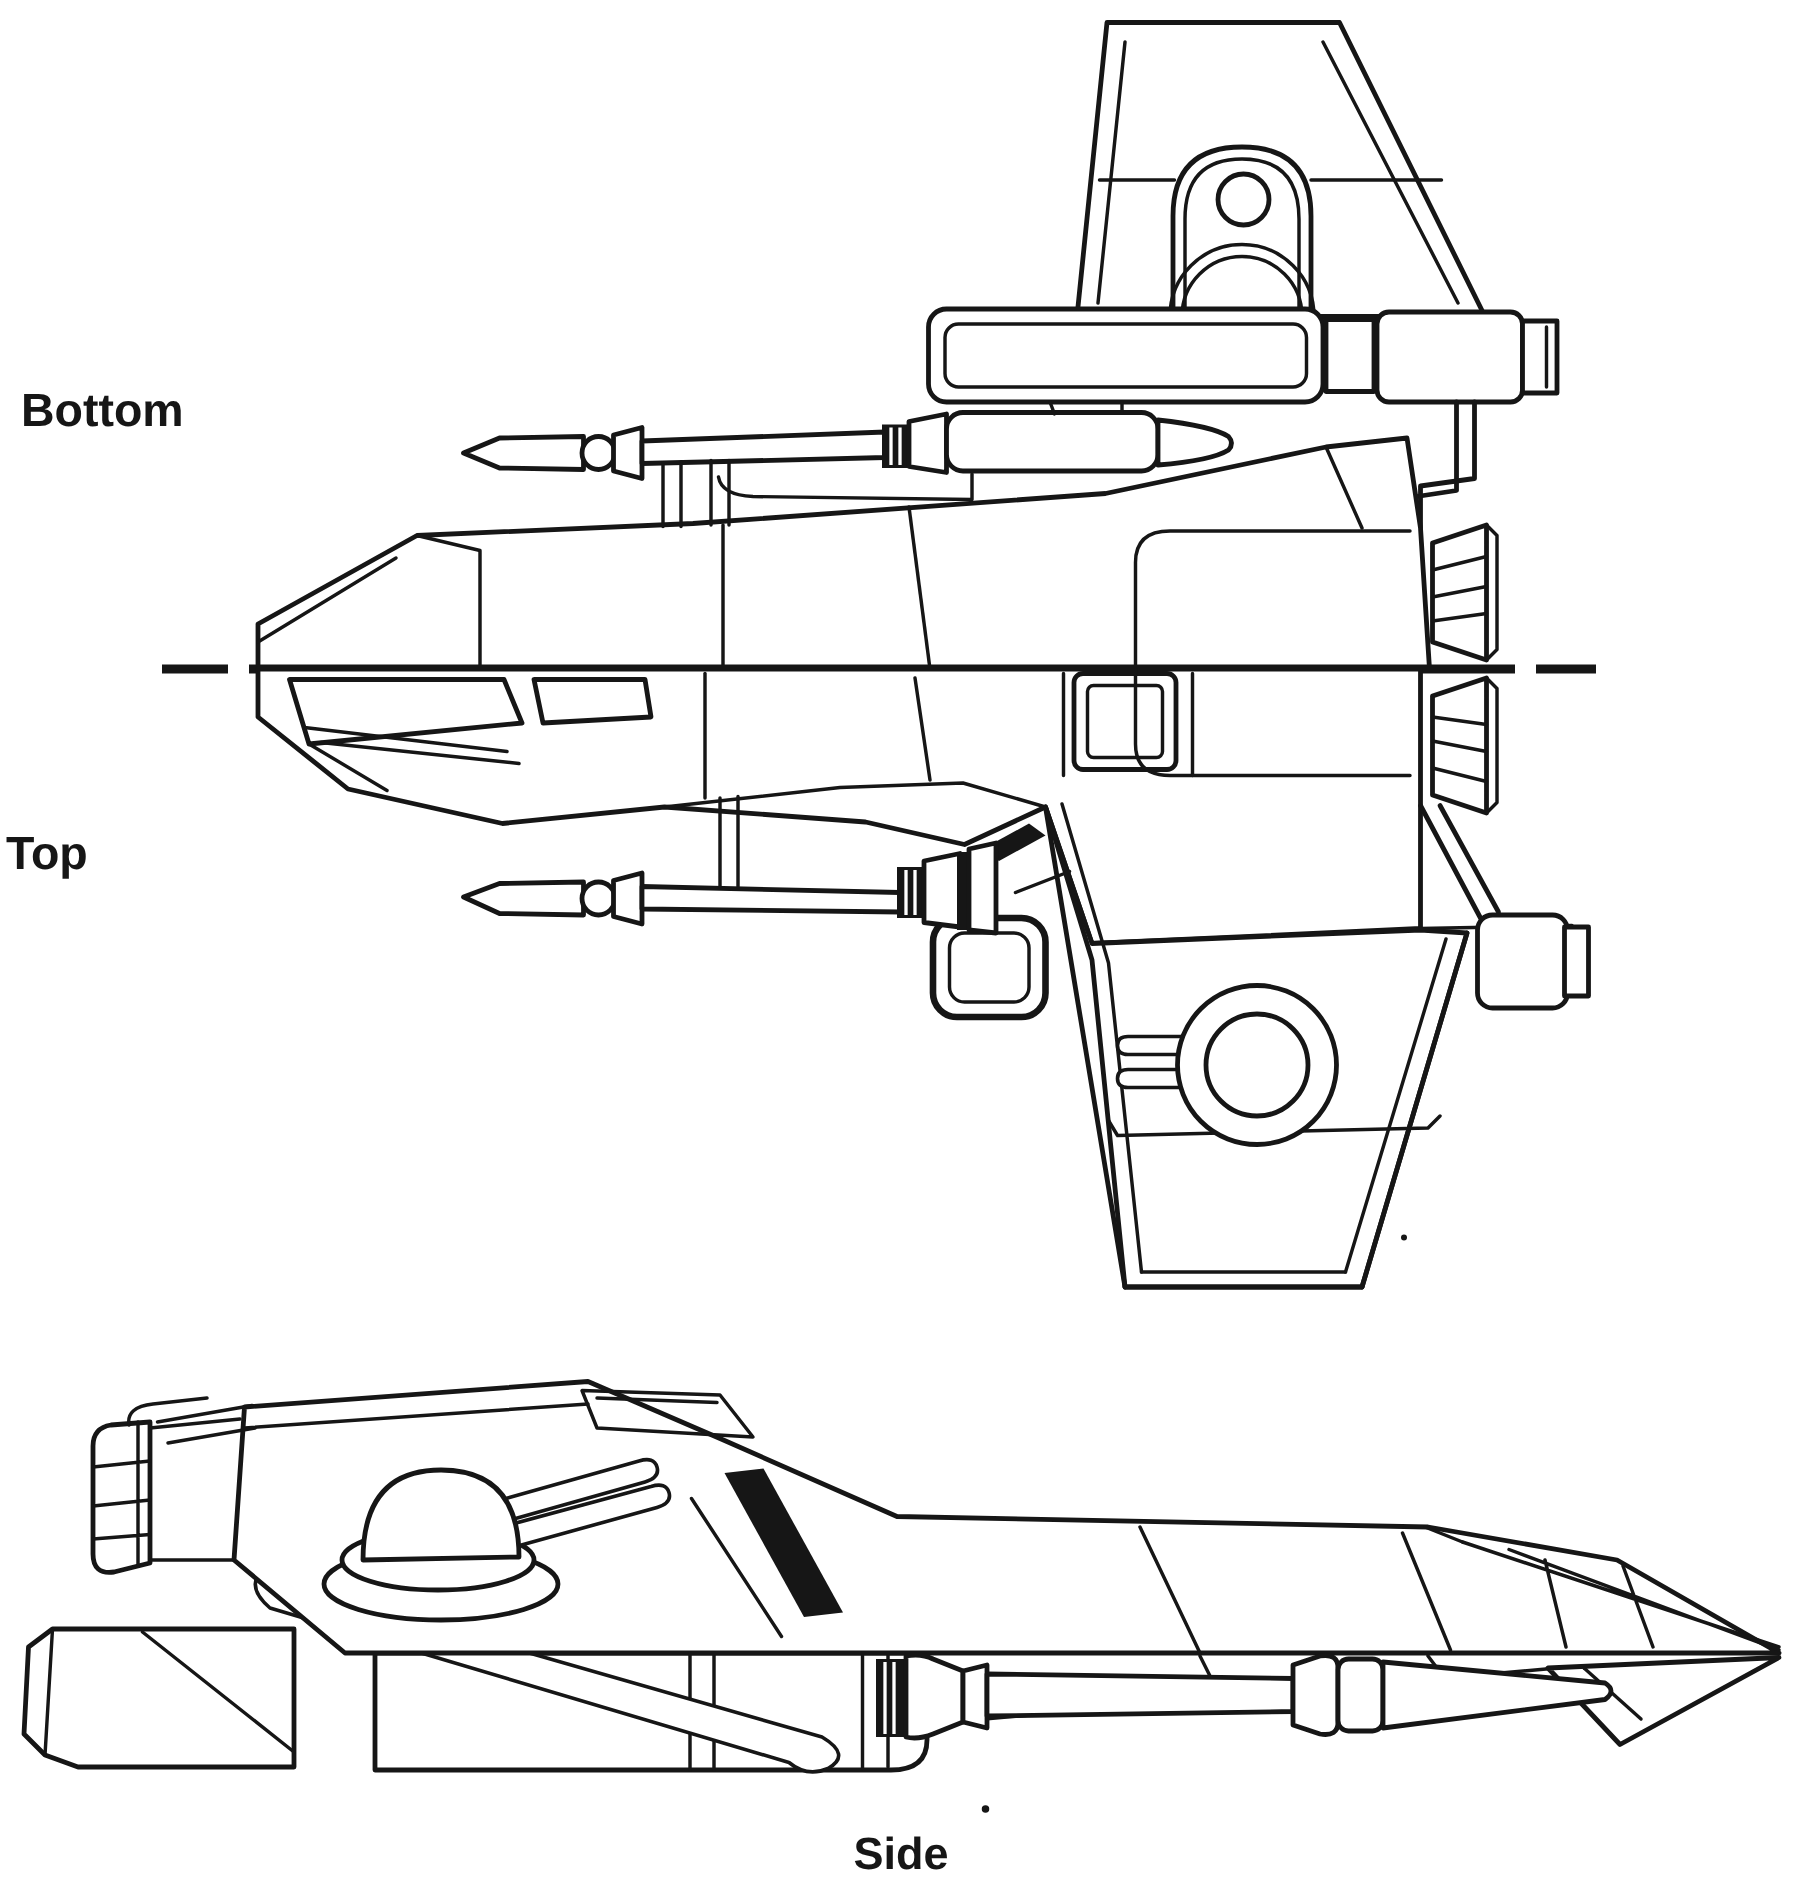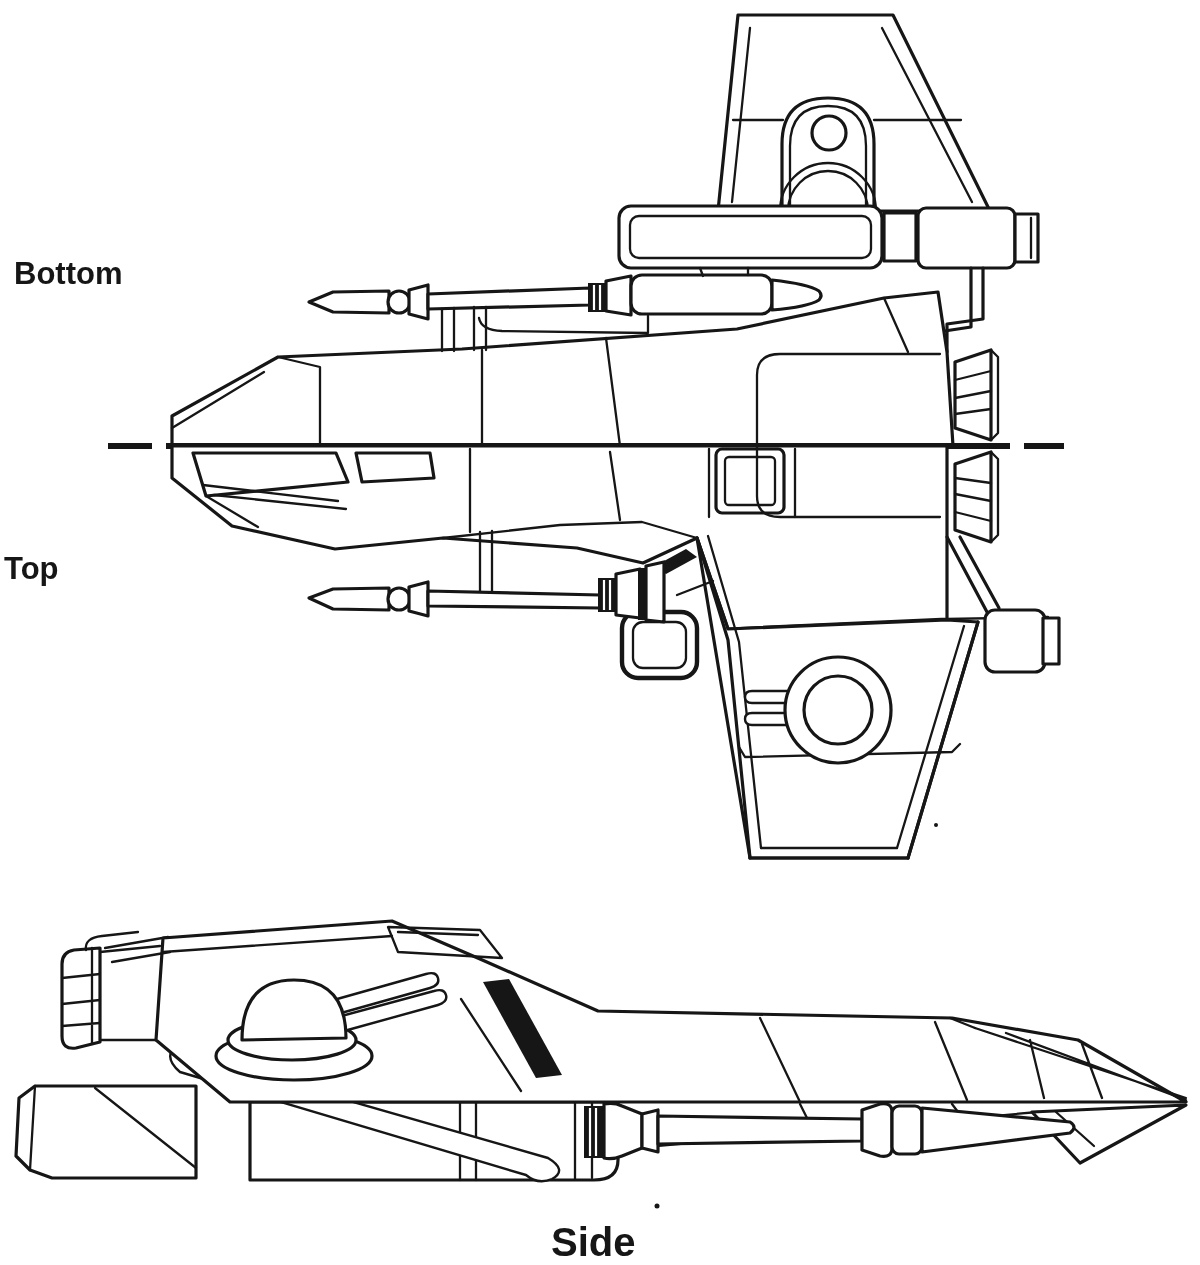--- a/index.html
+++ b/index.html
@@ -8,21 +8,21 @@
     position:relative; width:1200px; height:1265px; background:var(--paper);
     font-family:"Liberation Sans", sans-serif; overflow:hidden;padding-left:23px;
   }
   .stage svg { position:absolute; left:0; top:0; }
   .view-label {
     position:absolute; color:var(--ink); font-weight:bold; font-size:31px;
     letter-spacing:0px; user-select:none;
   }
   #lbl-bottom { left:14px;  top:256px;  }
   #lbl-top    { left:4px;  top:551px;  }
-  #lbl-side   { left:551px; top:1220px; font-size:40px; }
+  #lbl-side   { left:569px; top:1220px; font-size:30px; }
 
   
   .s   { stroke:var(--ink); fill:none; stroke-width:3.2; stroke-linecap:round; stroke-linejoin:round; }
   .t   { stroke-width:2.3; }
   .sf  { stroke:var(--ink); fill:var(--paper); stroke-width:3.2; stroke-linecap:round; stroke-linejoin:round; }
   .sf2 { stroke:var(--ink); fill:var(--paper); stroke-width:2.4; stroke-linecap:round; stroke-linejoin:round; }
   .h4  { stroke-width:4.4; }
   .ctr { stroke-width:6; stroke-linecap:butt; }
   .ink { fill:var(--ink); stroke:none; }
   .pw  { stroke:var(--paper); stroke-width:2.2; fill:none; }

